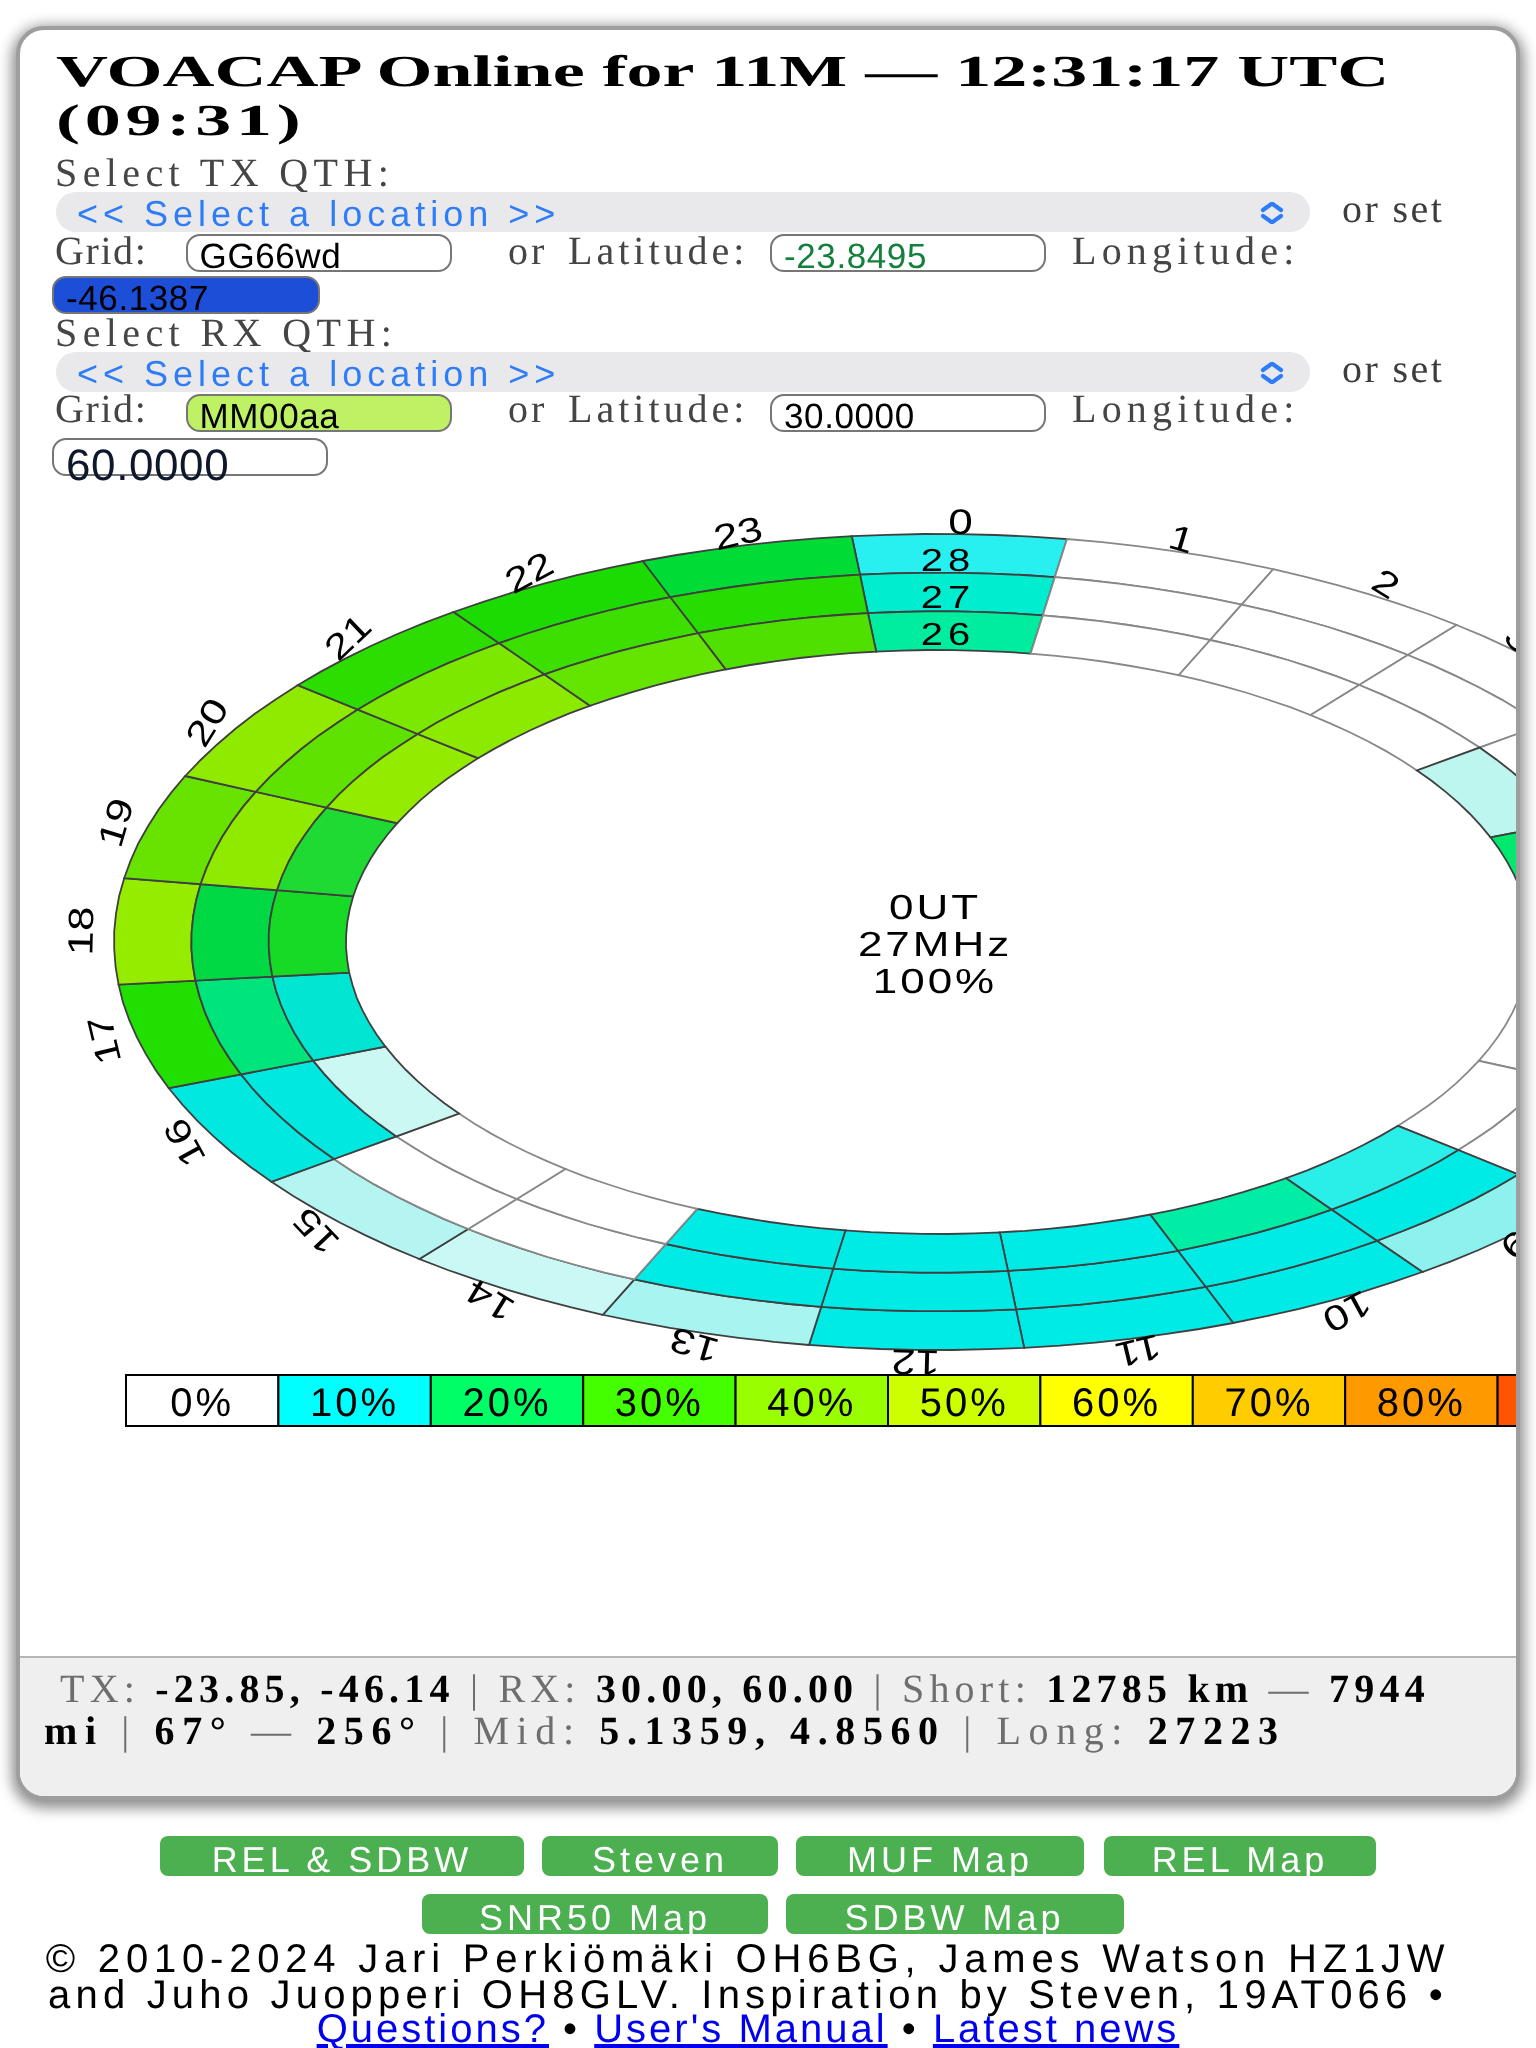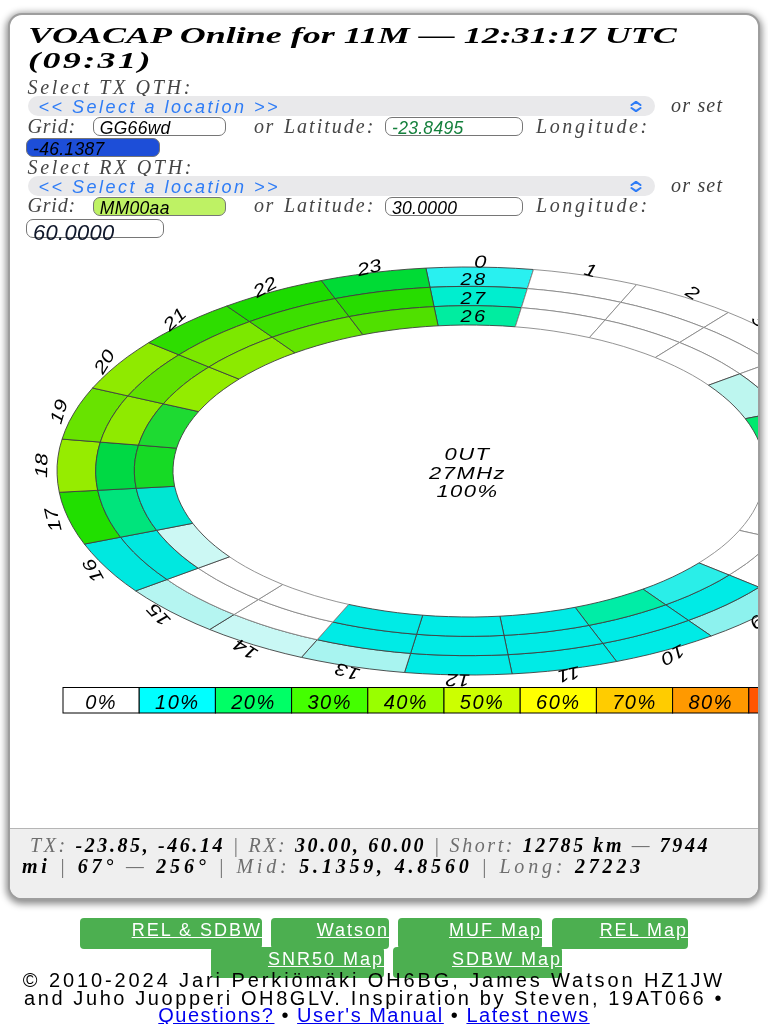--- a/index.html
+++ b/index.html
@@ -1,19 +1,19 @@
 <!DOCTYPE html>
 <html><head><meta charset="utf-8"><style>
 * { margin:0; padding:0; }
 body { width:768px; height:1024px; background:#fff; font-family:"Liberation Serif",serif; position:relative; overflow:hidden; }
-.card { position:absolute; left:8px; top:13px; width:748px; height:883px; background:#fff; border:2.8px solid #9e9e9e; border-radius:14px; box-shadow:0 2px 7px 2px rgba(0,0,0,0.45); overflow:hidden;font-style:italic; }
+.card { position:absolute; left:8px; top:13px; width:748px; height:883px; background:#fff; border:2.8px solid #9e9e9e; border-radius:14px; box-shadow:0 2px 7px 2px rgba(0,0,0,0.45); overflow:hidden; }
 .lab { position:absolute; font-family:"Liberation Serif",serif; font-size:20px; line-height:20px; color:#454545; white-space:nowrap; }
 .g { color:#6e6e6e; font-weight:normal; }
 a { color:#0000ee; }
-.btn { position:absolute; background:#4caf50; border-radius:4px; color:#fff; font-family:"Liberation Sans",sans-serif; font-size:18px; letter-spacing:2px; height:31px; line-height:25.5px; text-align:right;text-decoration:underline; }
+.btn { position:absolute; background:#4caf50; border-radius:4px; color:#fff; font-family:"Liberation Sans",sans-serif; font-size:18px; letter-spacing:2px; height:20px; line-height:25.5px; text-align:center; }
 </style></head>
 <body>
 <div class="card">
 <div style="position:absolute;left:18px;top:9.2px;font-size:36px;line-height:39.5px;font-weight:bold;color:#000;transform:scaleY(0.615);transform-origin:left top">VOACAP Online for 11M — 12:31:17 UTC<br><span style="letter-spacing:2.4px">(09:31)</span></div>
 
 <div class="lab" style="left:17.5px;top:61.9px;letter-spacing:2.7px">Select TX QTH:</div>
 <div style="position:absolute;left:17.5px;top:81px;width:627px;height:20px;background:#e9e9eb;border-radius:10px">
 <span style="position:absolute;left:11px;top:0.5px;font-family:'Liberation Sans',sans-serif;font-size:18px;letter-spacing:2.5px;color:#2e7cf6;white-space:nowrap">&lt;&lt; Select a location &gt;&gt;</span>
 <svg width="14" height="11" viewBox="0 0 14 11" style="position:absolute;right:12px;top:4.5px">
         <path d="M2.5 4 L7 0.8 L11.5 4" fill="none" stroke="#2e7cf6" stroke-width="2.1" stroke-linecap="round" stroke-linejoin="round"></path>
@@ -180,21 +180,21 @@
 <text transform="translate(749 78) rotate(45) scale(1,0.8)" font-family="Liberation Sans, sans-serif" font-size="22" fill="#000" text-anchor="middle" dominant-baseline="central">3</text>
 </svg>
 
 <div style="position:absolute;left:0;right:0;bottom:0;height:70px;box-sizing:border-box;background:#efefef;border-top:1px solid #b5b5b5;font-size:20px;color:#000;padding:5px 0 15px 12px">
 <div style="letter-spacing:2.6px;height:20.8px"><span class="g" style="margin-left:8px">TX:</span> <b>-23.85, -46.14</b> <span class="g">|</span> <span class="g">RX:</span> <b>30.00, 60.00</b> <span class="g">|</span> <span class="g">Short:</span> <b>12785 km</b> <span class="g">—</span> <b>7944</b></div>
 <div style="letter-spacing:3.8px;height:20.8px"><b>mi</b> <span class="g">|</span> <b>67°</b> <span class="g">—</span> <b>256°</b> <span class="g">| Mid:</span> <b>5.1359, 4.8560</b> <span class="g">| Long:</span> <b>27223</b></div>
 </div>
 </div>
 
 <div class="btn" style="left:80px;top:917.5px;width:182px">REL &amp; SDBW</div>
-<div class="btn" style="left:271px;top:917.5px;width:118px">Watson</div>
+<div class="btn" style="left:271px;top:917.5px;width:118px">Steven</div>
 <div class="btn" style="left:398px;top:917.5px;width:144px">MUF Map</div>
 <div class="btn" style="left:552px;top:917.5px;width:136px">REL Map</div>
 <div class="btn" style="left:211px;top:946.5px;width:173px">SNR50 Map</div>
 <div class="btn" style="left:392.5px;top:946.5px;width:169.5px">SDBW Map</div>
 
 <div style="position:absolute;left:-10px;top:971.8px;width:768px;text-align:center;font-family:'Liberation Sans',sans-serif;font-size:20px;line-height:17.8px;color:#000">
 <div style="letter-spacing:2.9px">© 2010-2024 Jari Perkiömäki OH6BG, James Watson HZ1JW</div>
 <div style="letter-spacing:2.6px">and Juho Juopperi OH8GLV. Inspiration by Steven, 19AT066 •</div>
 <div style="letter-spacing:1.5px"><a href="#">Questions?</a> • <a href="#">User's Manual</a> • <a href="#">Latest news</a></div>
 </div>

